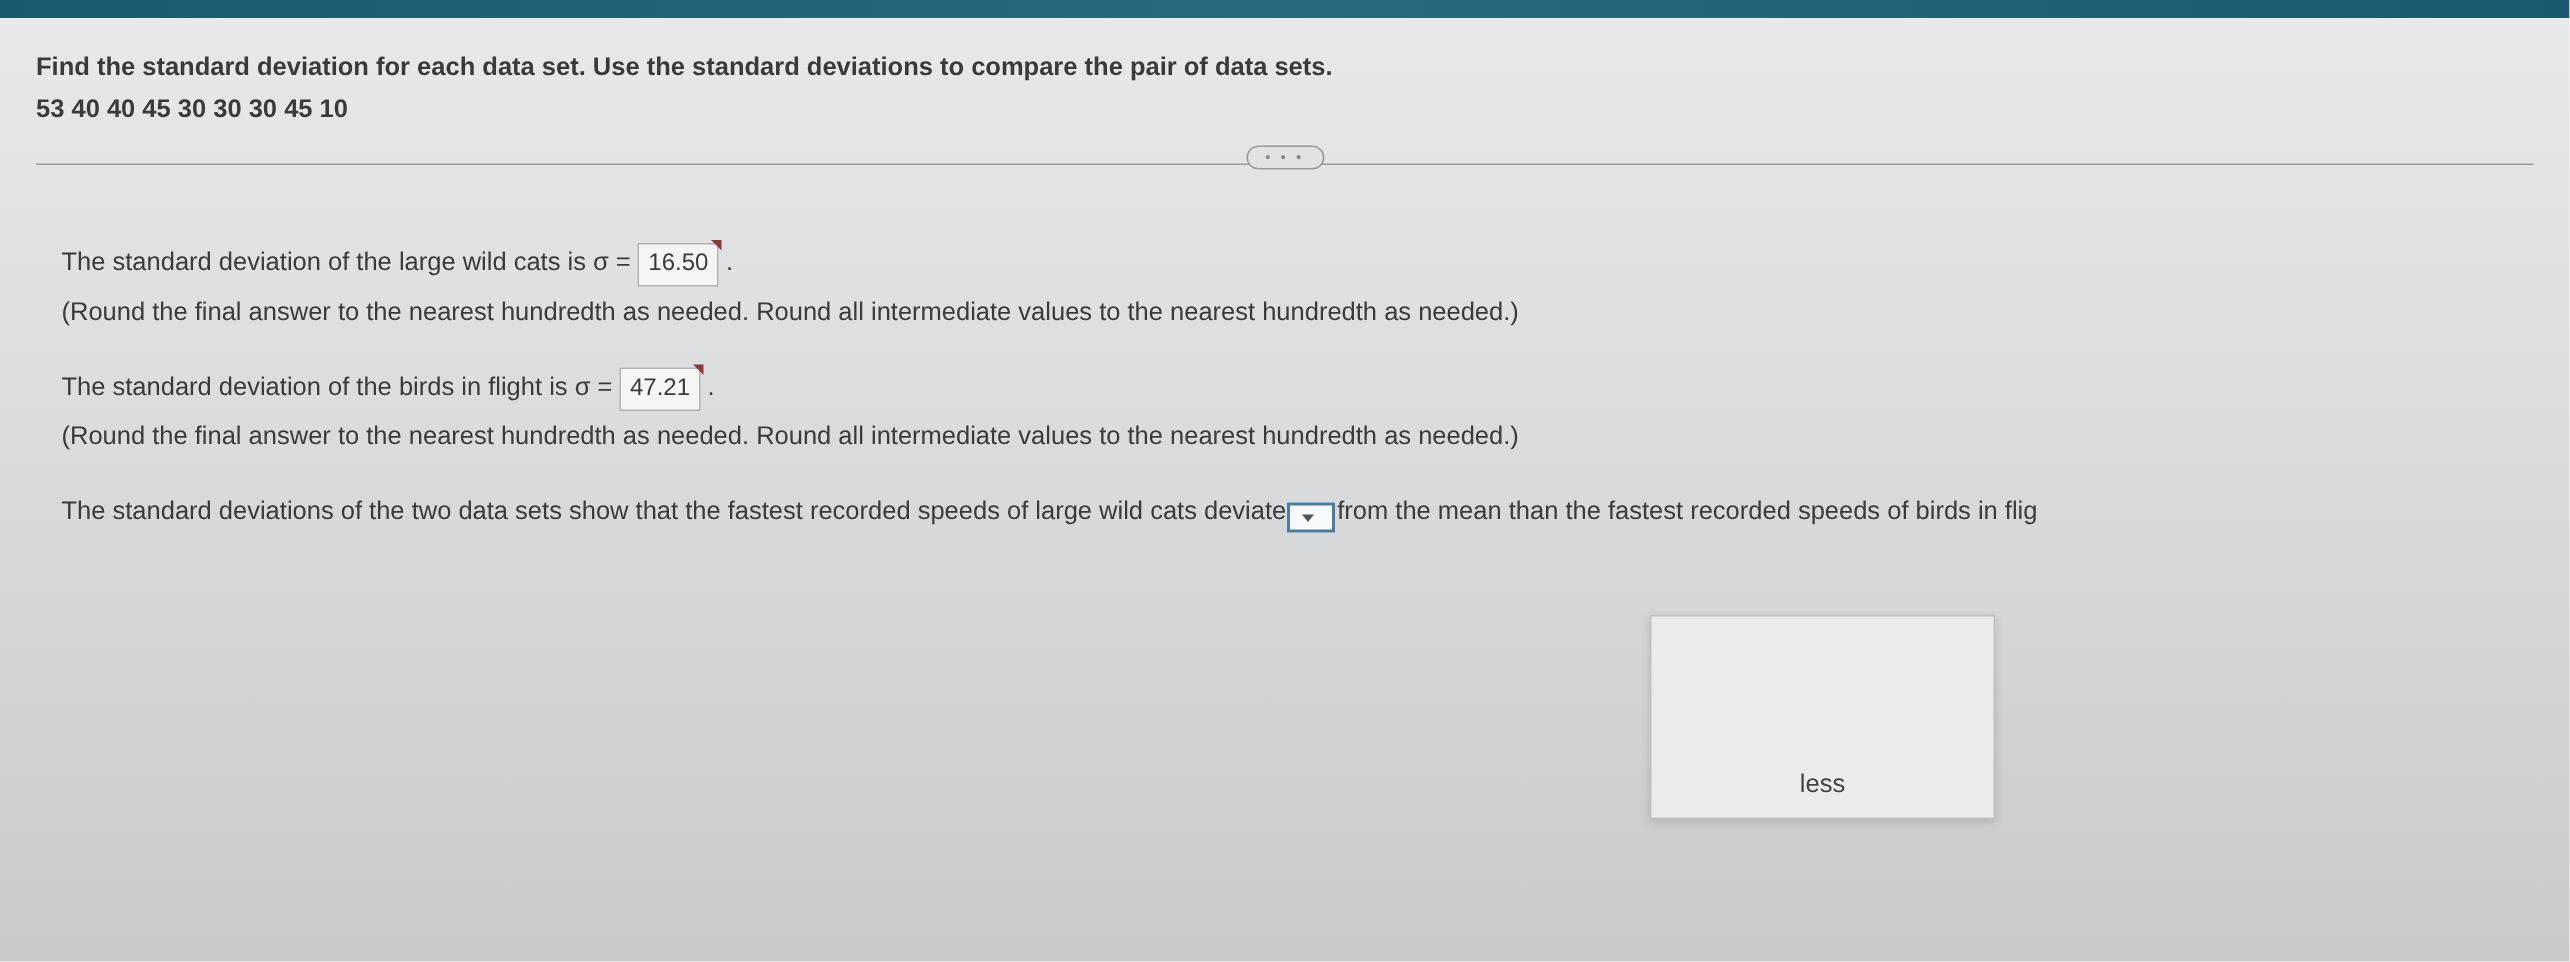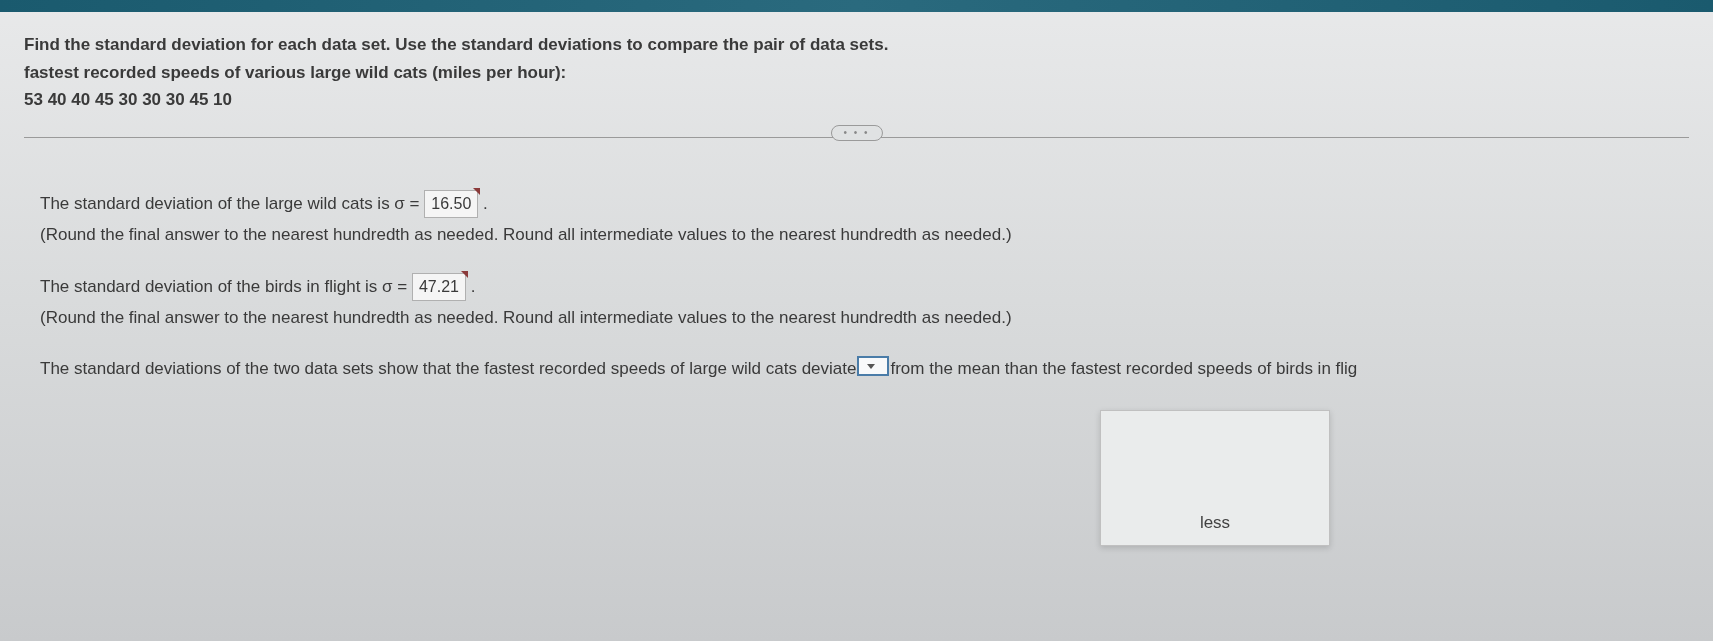--- a/index.html
+++ b/index.html
@@ -49,23 +49,22 @@
       padding: 0 12px;
       font-size: 10px;
       letter-spacing: 2px;
       color: #888;
       height: 16px;
       display: flex;
       align-items: center;
       justify-content: center;
     }
     .answers-block {
-      padding: 48px 24px 20px 10px;
+      padding: 48px 24px 20px 41px;
       line-height: 1.55;
-      margin-left: 30px;
     }
     .answer-line {
       margin-bottom: 4px;
     }
     .answer-group {
       margin-bottom: 24px;
     }
     .answer-input {
       display: inline-block;
       background: #f5f5f5;
@@ -114,32 +113,31 @@
     }
     .dropdown-option {
       padding: 12px 20px;
       font-size: 17px;
       color: #424242;
       cursor: pointer;
     }
     .inline-sentence {
       display: flex;
       flex-wrap: wrap;
-      align-items: flex-start;
+      align-items: flex-end;
       gap: 1px;
     }
   </style>
 </head>
 <body>
 
 <div class="top-bar"></div>
 
 <div class="question-block">
   <p>Find the standard deviation for each data set. Use the standard deviations to compare the pair of data sets.</p>
-  <p>fastest recorded speeds of various large wild cats (miles per hour):</p>
   <p>53  40  40  45  30  30  30  45  10</p>
 </div>
 
 <div class="divider-wrap">
   <div class="divider"></div>
   <div class="divider-handle">• • •</div>
 </div>
 
 <div class="answers-block">
 

